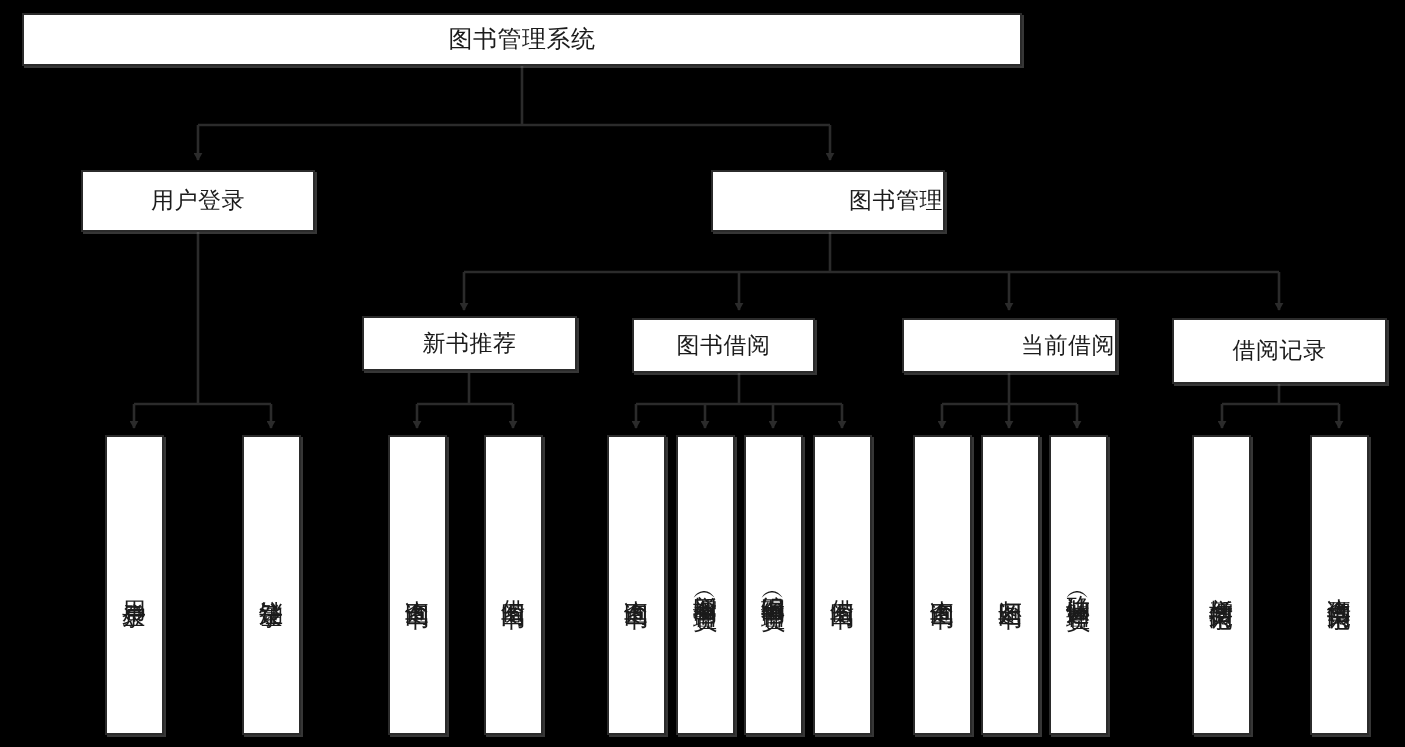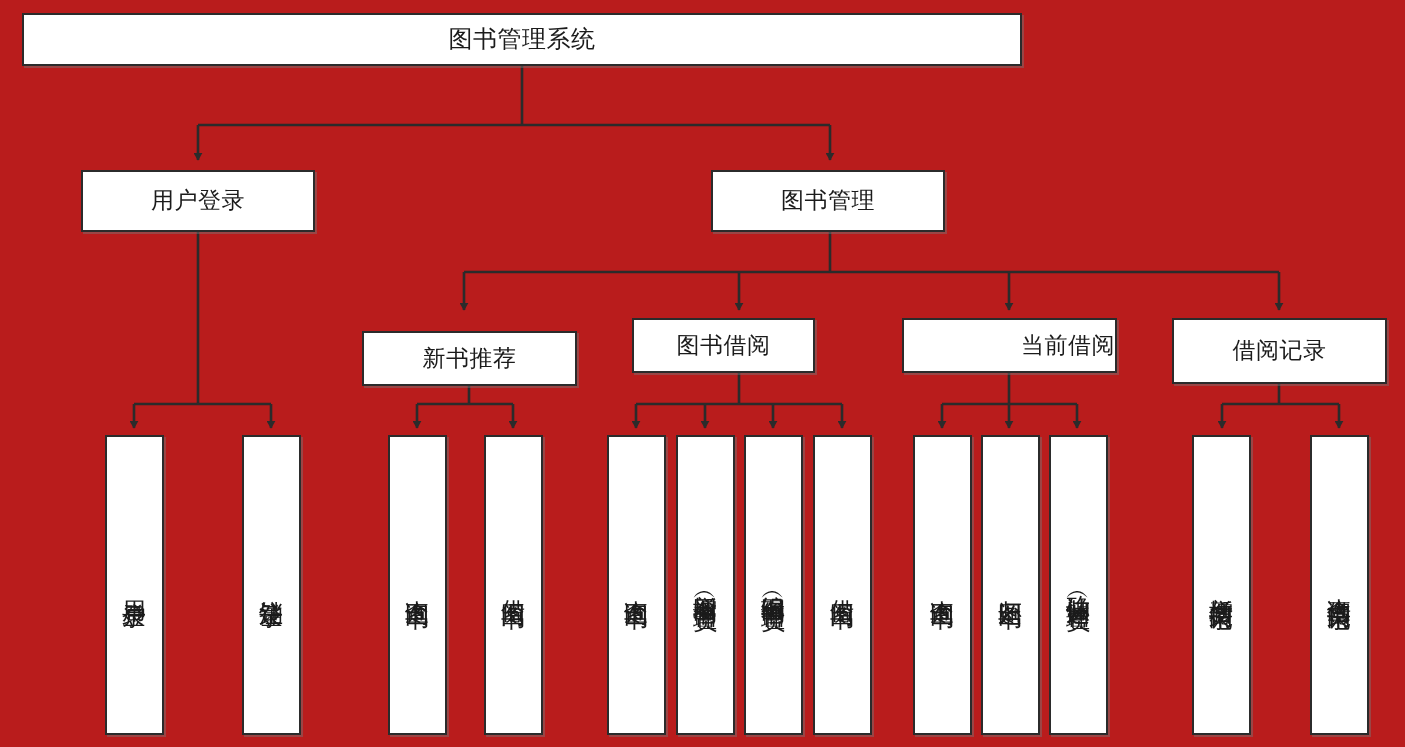--- a/index.html
+++ b/index.html
@@ -8,21 +8,21 @@
     padding: 0;
     background: #ffffff;
   }
   body {
     font-family: "Liberation Sans", "DejaVu Sans", sans-serif;
   }
   #canvas {
     position: relative;
     width: 1405px;
     height: 747px;
-    background: #b91c1c;
+    background: #000000;
     overflow: hidden;
   }
   
   #wires {
     position: absolute;
     left: 0; top: 0;
     width: 1405px;
     height: 747px;
     pointer-events: none;
   }
@@ -132,25 +132,25 @@
   </svg>
 
   <div class="node root horiz" style="left:22px; top:13px; width:1000px; height:53px;">
     <span class="label">图书管理系统</span>
   </div>
 
   <div class="node horiz" style="left:81px; top:170px; width:234px; height:62px;">
     <span class="label">用户登录</span>
   </div>
 
-  <div class="node horiz" style="left:711px; top:170px; width:234px; height:62px;">
+  <div class="node horiz" style="left:711px; top:170px; width:234px; height:62px;justify-content:flex-end;">
     <span class="label">图书管理</span>
   </div>
 
-  <div class="node horiz" style="left:362px; top:331px; width:215px; height:55px;">
+  <div class="node horiz" style="left:362px; top:316px; width:215px; height:55px;">
     <span class="label">新书推荐</span>
   </div>
 
   <div class="node horiz" style="left:632px; top:318px; width:183px; height:55px;">
     <span class="label">图书借阅</span>
   </div>
 
   <div class="node horiz" style="left:902px; top:318px; width:215px; height:55px;justify-content:flex-end;">
     <span class="label">当前借阅</span>
   </div>

